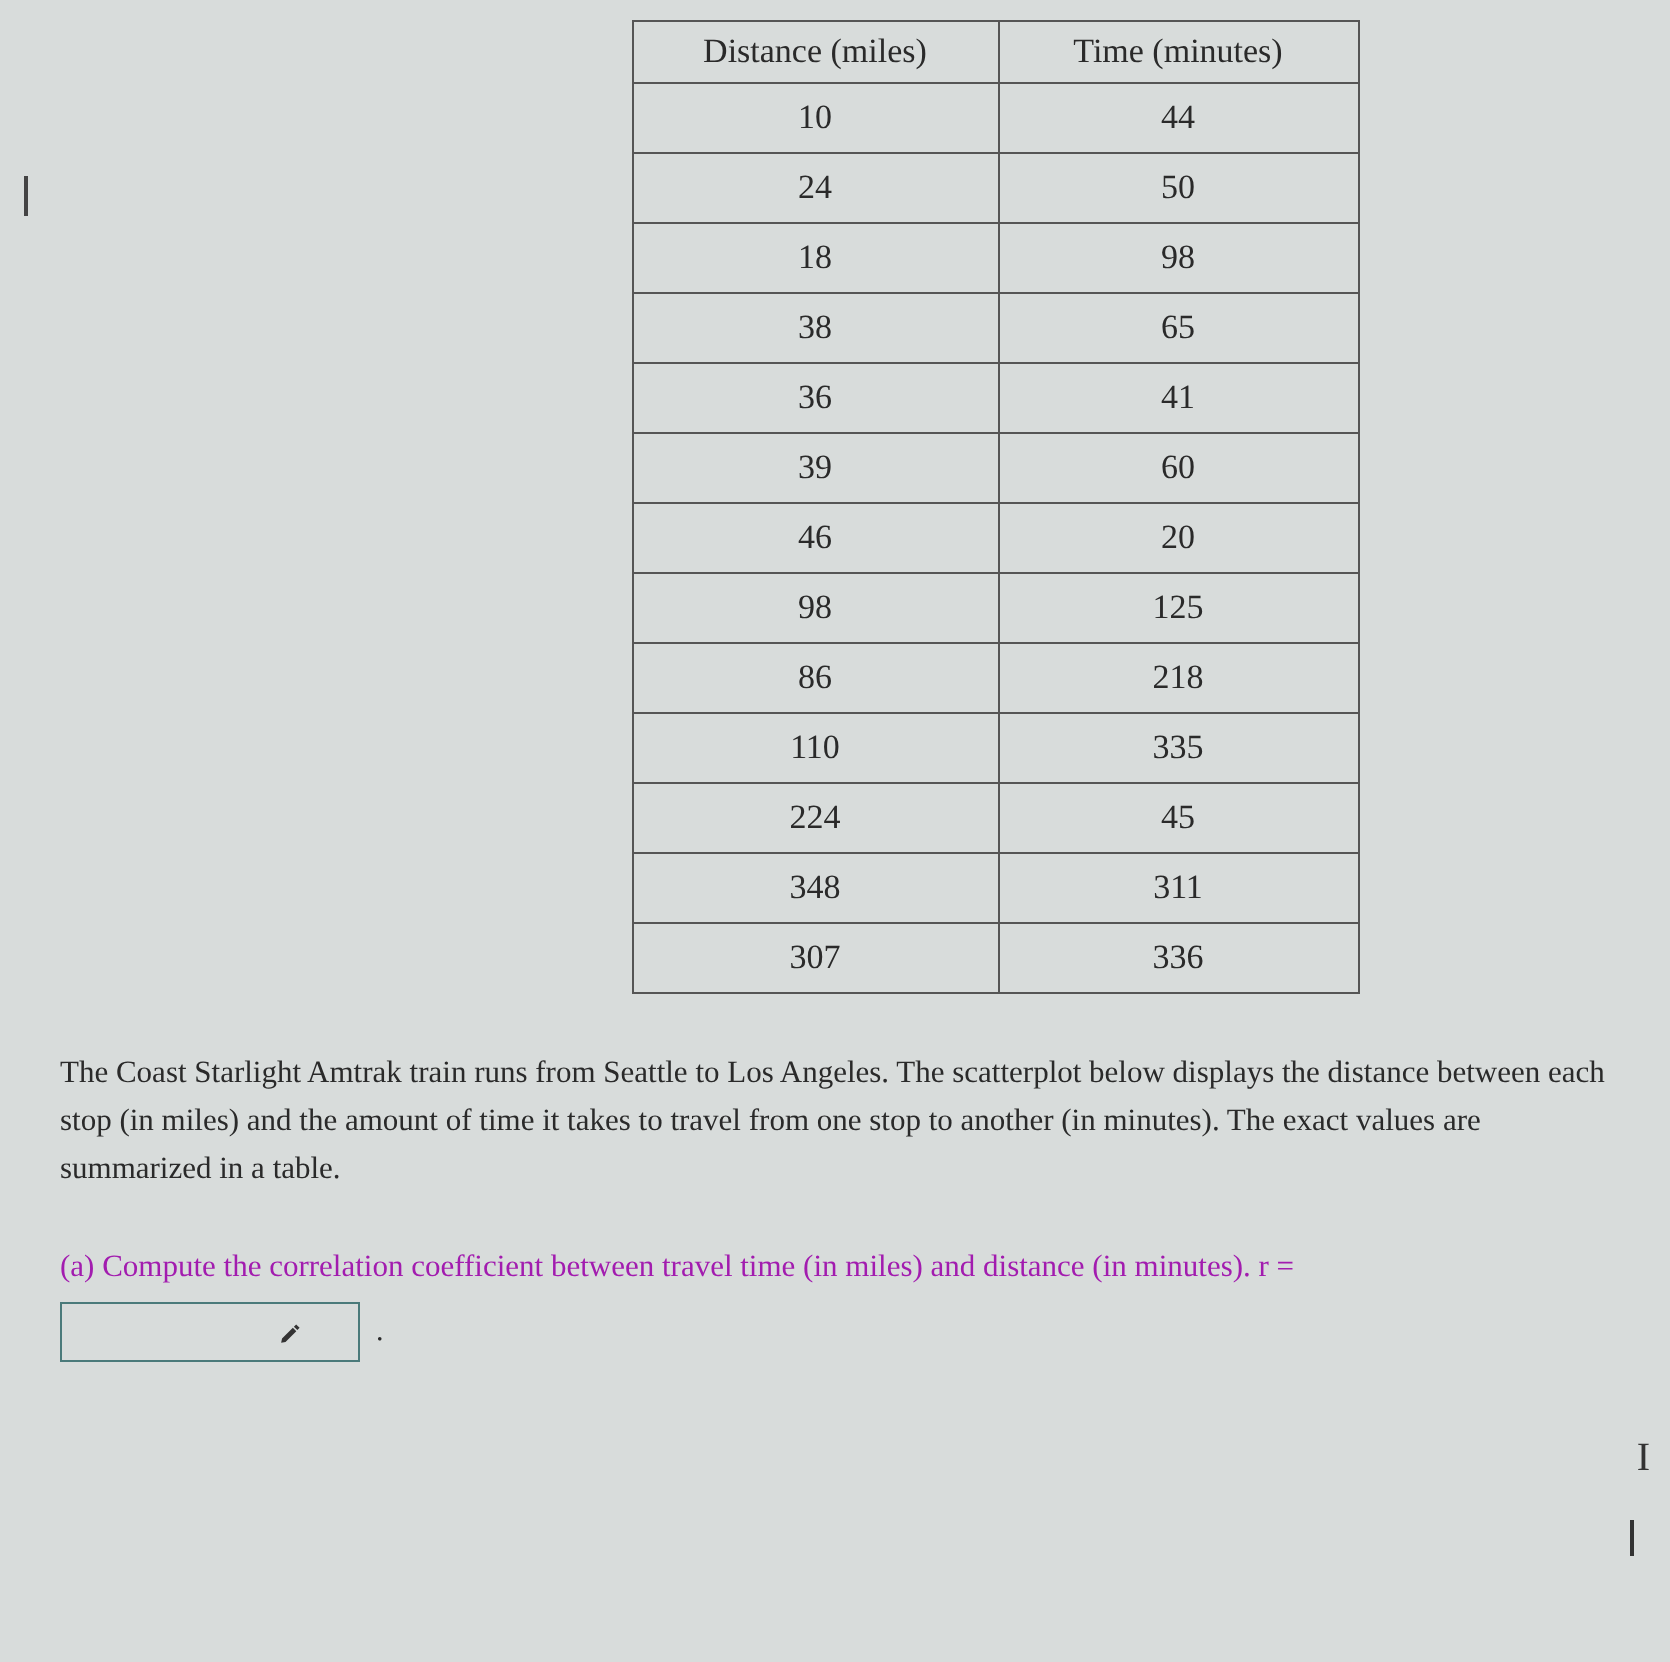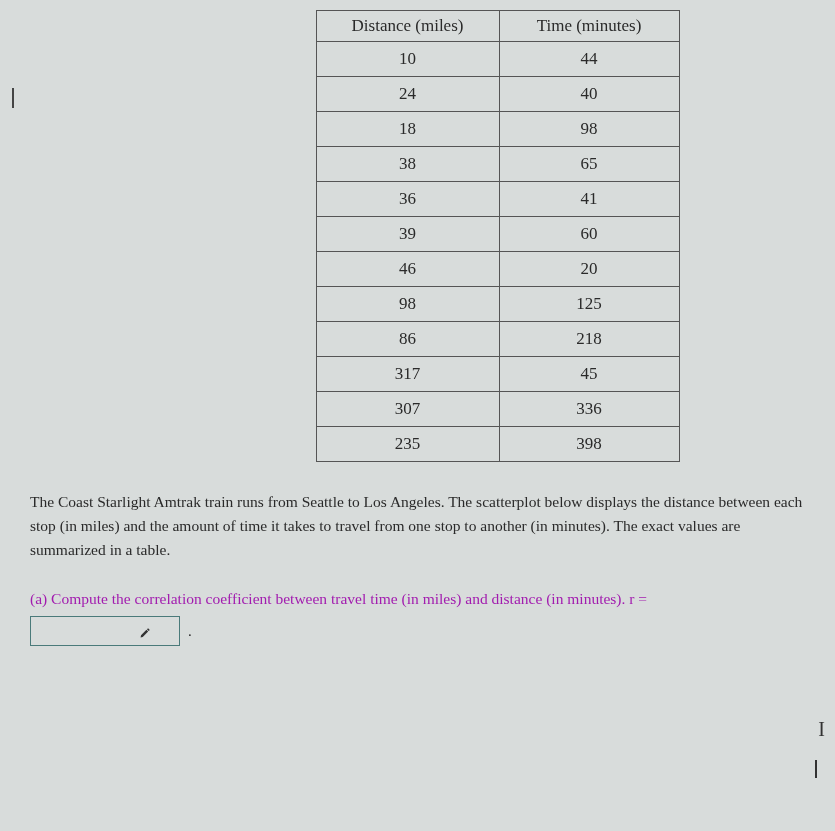--- a/index.html
+++ b/index.html
@@ -115,21 +115,21 @@
         <th>Time (minutes)</th>
       </tr>
     </thead>
     <tbody id="table-body">
         <tr>
           <td>10</td>
           <td>44</td>
         </tr>
         <tr>
           <td>24</td>
-          <td>40</td>
+          <td>50</td>
         </tr>
         <tr>
           <td>18</td>
           <td>98</td>
         </tr>
         <tr>
           <td>38</td>
           <td>65</td>
         </tr>
         <tr>
@@ -146,30 +146,34 @@
         </tr>
         <tr>
           <td>98</td>
           <td>125</td>
         </tr>
         <tr>
           <td>86</td>
           <td>218</td>
         </tr>
         <tr>
-          <td>317</td>
+          <td>110</td>
+          <td>335</td>
+        </tr>
+        <tr>
+          <td>224</td>
           <td>45</td>
+        </tr>
+        <tr>
+          <td>348</td>
+          <td>311</td>
         </tr>
         <tr>
           <td>307</td>
           <td>336</td>
-        </tr>
-        <tr>
-          <td>235</td>
-          <td>398</td>
         </tr>
       </tbody>
   </table>
 </div>
 
 <p class="problem-text">The Coast Starlight Amtrak train runs from Seattle to Los Angeles. The scatterplot below displays the distance between each stop (in miles) and the amount of time it takes to travel from one stop to another (in minutes). The exact values are summarized in a table.</p>
 
 <div class="question">(a) Compute the correlation coefficient between travel time (in miles) and distance (in minutes). r =</div>
 
 <div class="answer-row">

